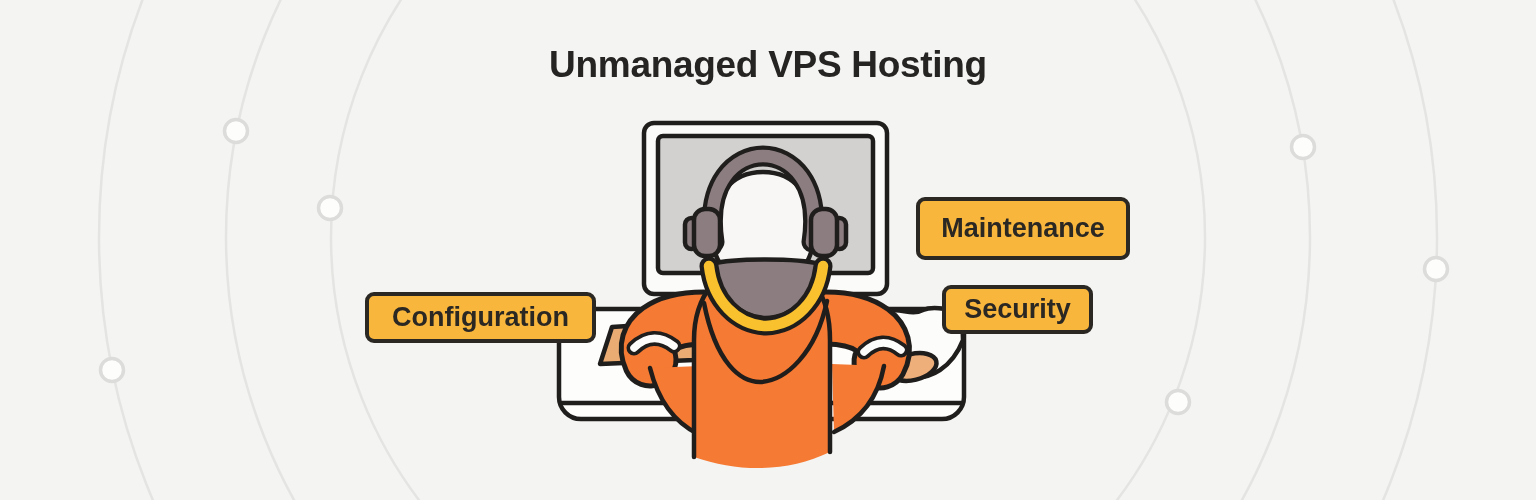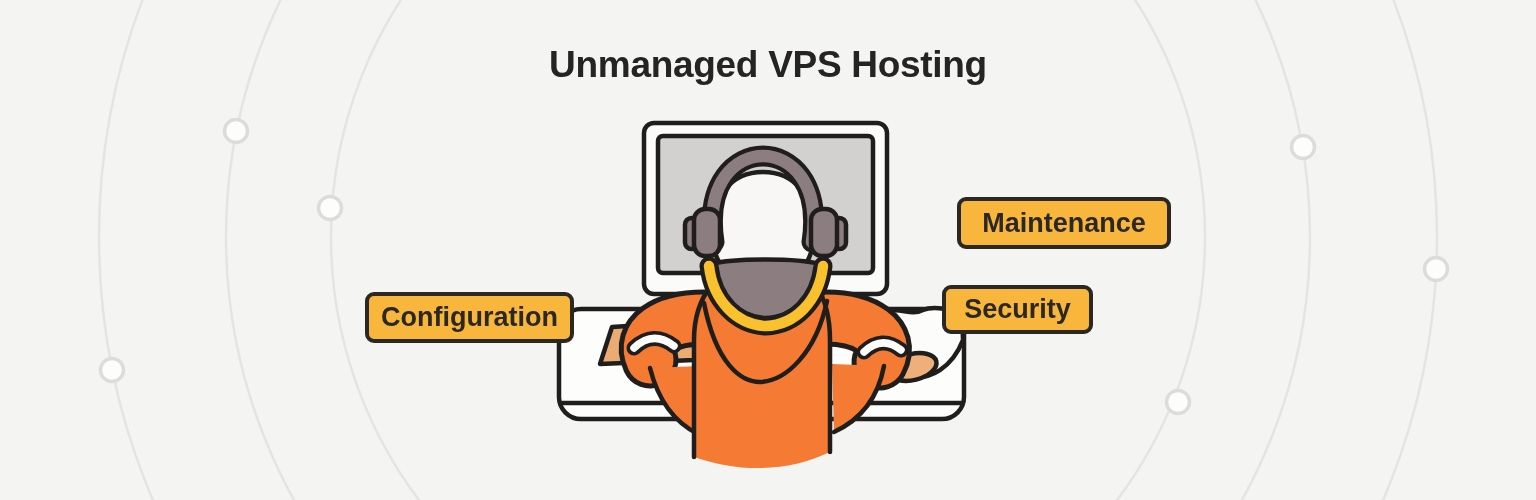--- a/index.html
+++ b/index.html
@@ -23,22 +23,22 @@
     position:absolute;
     display:flex;align-items:center;justify-content:center;
     box-sizing:border-box;
     background:#F8B63C;
     border:4px solid #2B2824;
     border-radius:9px;
     font-size:27px;font-weight:700;color:#2B2824;
     white-space:nowrap;
   }
   .label-setup{left:493px;top:227px;width:117px;height:51px;}
-  .label-configuration{left:365px;top:292px;width:209px;height:51px;}
-  .label-maintenance{left:957px;top:197px;width:214px;height:52px;text-align:right;}
+  .label-configuration{left:365px;top:292px;width:231px;height:51px;}
+  .label-maintenance{left:916px;top:197px;width:214px;height:63px;text-align:right;}
   .label-security{left:942px;top:285px;width:151px;height:49px;}
 </style>
 </head>
 <body>
 
 <div class="canvas">
 
   <svg class="scene" viewBox="0 0 1536 500" xmlns="http://www.w3.org/2000/svg">
 
     <g>

